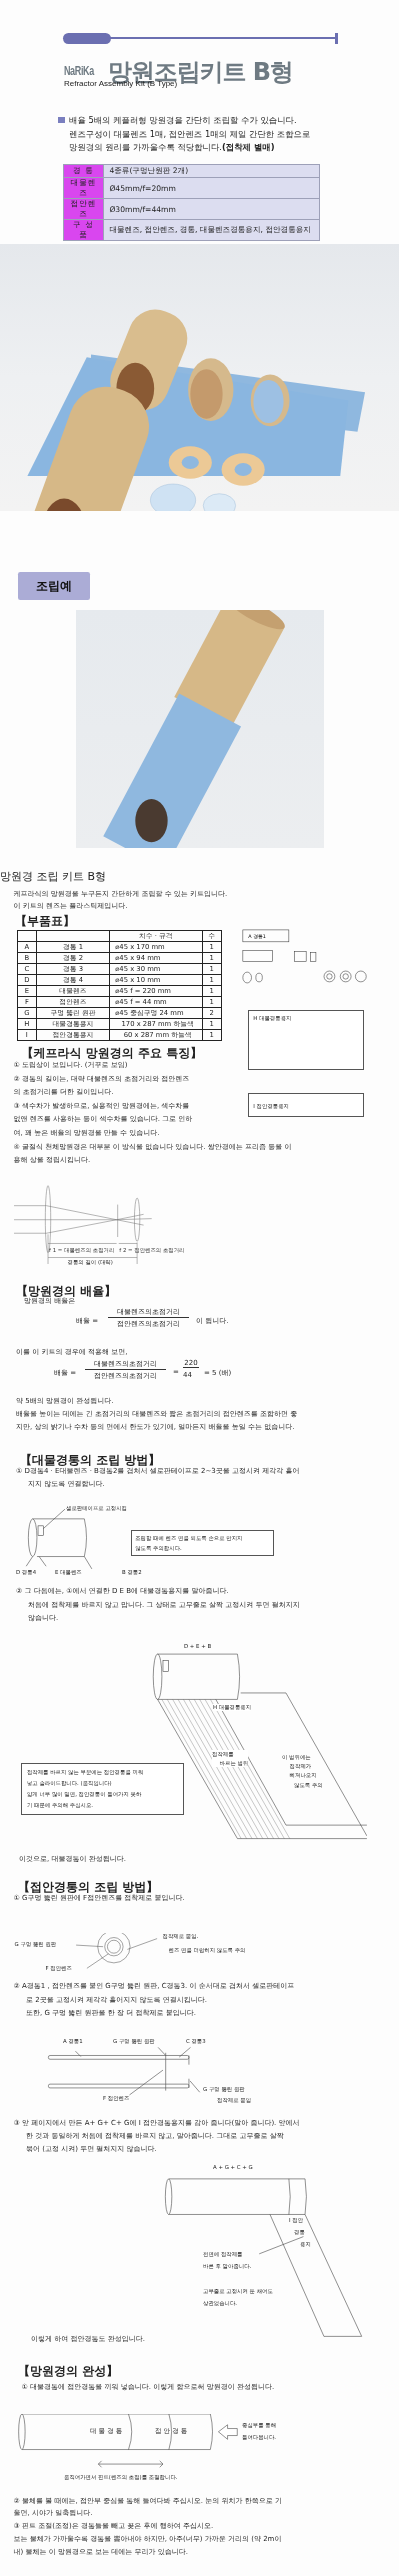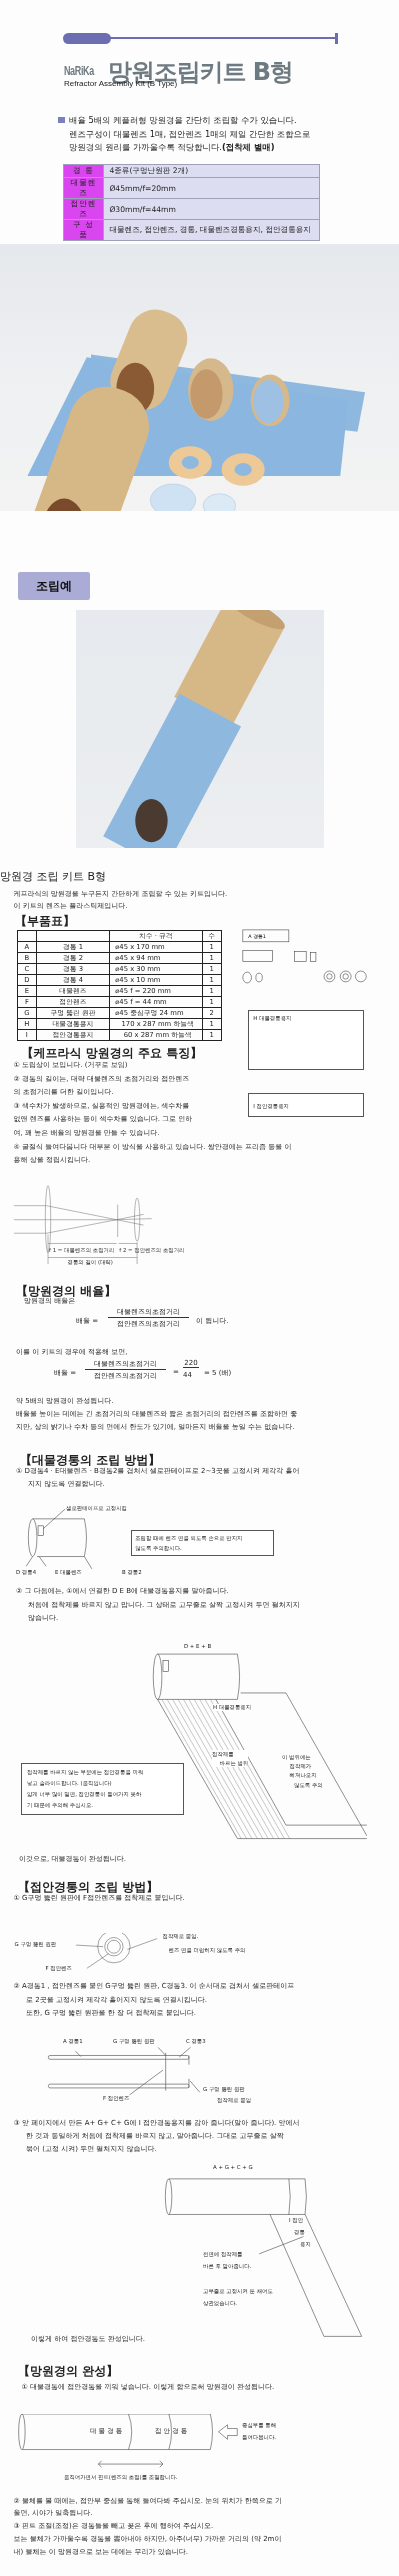--- a/index.html
+++ b/index.html
@@ -203,21 +203,21 @@
   <span class="small" style="position:absolute;left:4.3px;top:8.6px;">I 접안경통용지</span>
 </div>
 
 <div class="h" style="left:21.6px;top:1045px;">【케프라식 망원경의 주요 특징】</div>
 <div class="p" style="left:13.5px;top:1059px;">① 도립상이 보입니다. (거꾸로 보임)</div>
 <div class="p" style="left:13.5px;top:1073px;">② 경통의 길이는, 대략 대물렌즈의 초점거리와 접안렌즈</div>
 <div class="p" style="left:13.5px;top:1086px;">의 초점거리를 더한 길이입니다.</div>
 <div class="p" style="left:13.5px;top:1100px;">③ 색수차가 발생하므로, 실용적인 망원경에는, 색수차를</div>
 <div class="p" style="left:13.5px;top:1113px;">없앤 렌즈를 사용하는 등이 색수차를 있습니다. 그로 인하</div>
 <div class="p" style="left:13.5px;top:1127px;">여, 꽤 높은 배율의 망원경을 만들 수 있습니다.</div>
-<div class="p" style="left:13.5px;top:1141px;">④ 굴절식 들여다봅니다 대부분 이 방식을 사용하고 있습니다. 쌍안경에는 프리즘 등을 이</div>
+<div class="p" style="left:13.5px;top:1141px;">④ 굴절식 천체망원경은 대부분 이 방식을 없습니다 있습니다. 쌍안경에는 프리즘 등을 이</div>
 <div class="p" style="left:13.5px;top:1154px;">용해 상을 정립시킵니다.</div>
 
 <div class="abs" style="left:13.5px;top:1183px;width:243px;height:81px;">
   <svg width="243" height="81" viewBox="0 0 450 150">
     <g stroke="#777" fill="none">
       <line x1="0" y1="42" x2="60" y2="42"></line>
         <line x1="0" y1="68" x2="60" y2="68"></line>
         <line x1="0" y1="93" x2="60" y2="93"></line>
       <ellipse cx="63" cy="67" rx="5" ry="62"></ellipse>
       <line x1="60" y1="42" x2="190" y2="68"></line>

